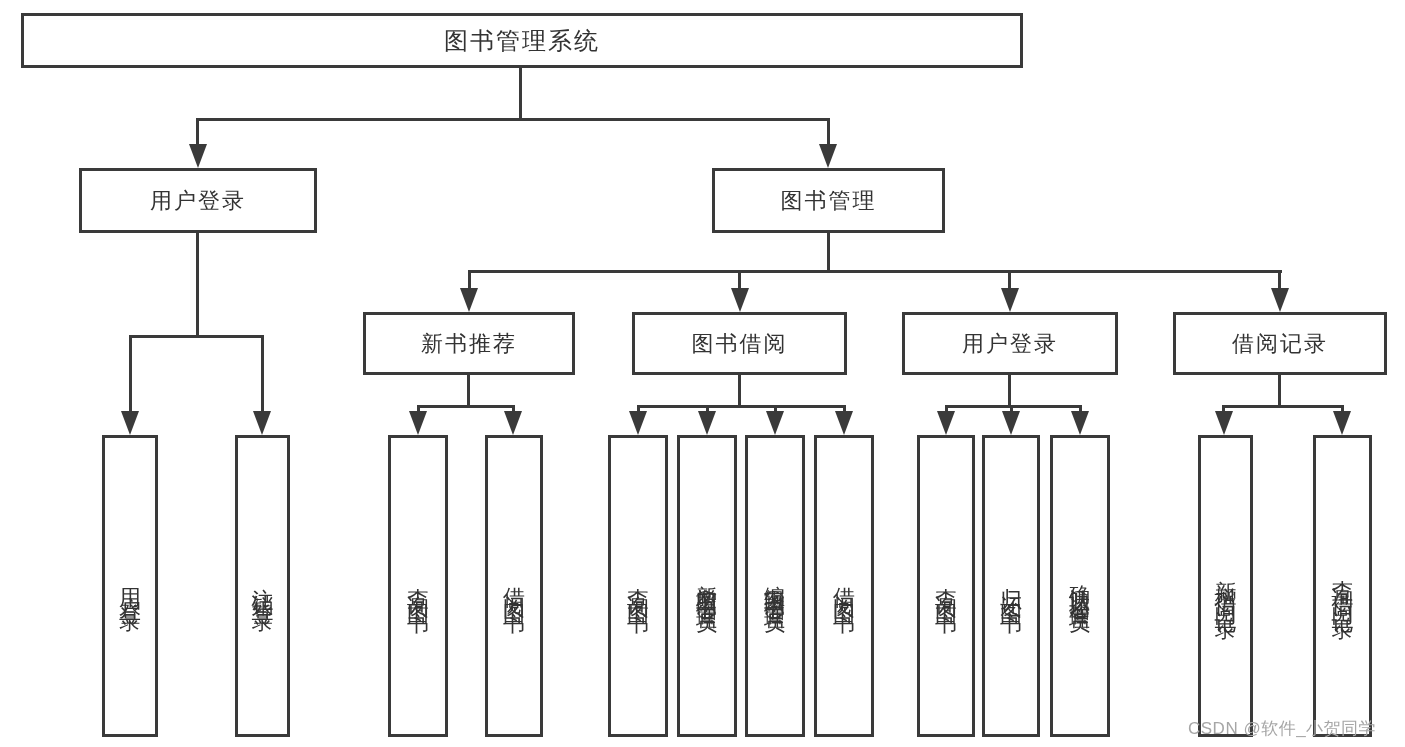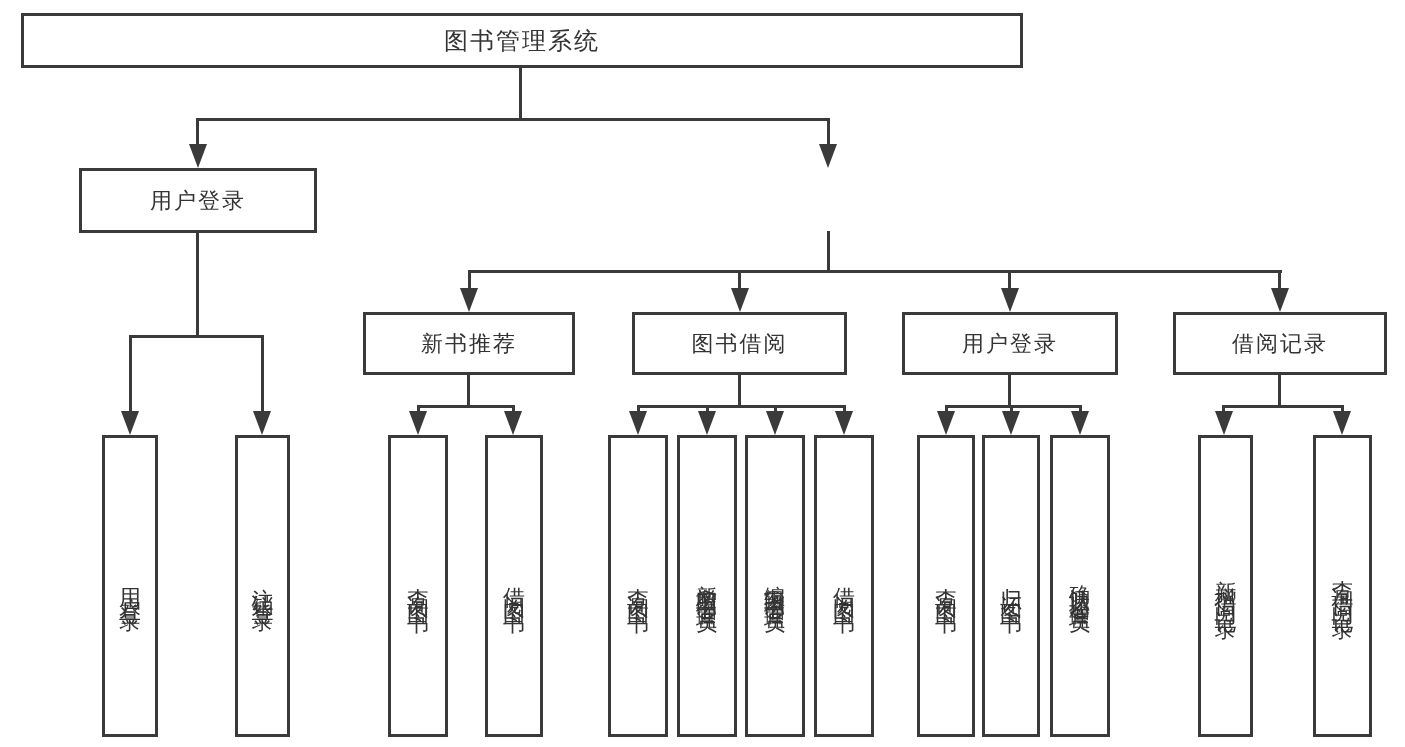--- a/index.html
+++ b/index.html
@@ -57,20 +57,23 @@
 <body>
 
 <div class="canvas">
 
   <div class="hbox root" style="left:21px; top:13px; width:1002px; height:55px;">
     <span>图书管理系统</span>
   </div>
 
   <div class="hbox" style="left:79px; top:168px; width:238px; height:65px;">
     <span>用户登录</span>
+  </div>
+  <div class="hbox" style="left:712px; top:168px; width:233px; height:65px;">
+    <span>图书管理</span>
   </div>
 
   <div class="hbox" style="left:363px; top:312px; width:212px; height:63px;">
     <span>新书推荐</span>
   </div>
   <div class="hbox" style="left:632px; top:312px; width:215px; height:63px;">
     <span>图书借阅</span>
   </div>
   <div class="hbox" style="left:902px; top:312px; width:216px; height:63px;">
     <span>用户登录</span>
@@ -171,14 +174,15 @@
   <div class="ar" style="left:1002px; top:411px;"></div>
   <div class="ar" style="left:1071px; top:411px;"></div>
 
   <div class="vl" style="left:1278px; top:373px; height:34px;"></div>
   <div class="hl" style="left:1223px; top:405px; width:121px;"></div>
   <div class="vl" style="left:1222px; top:405px; height:9px;"></div>
   <div class="vl" style="left:1341px; top:405px; height:9px;"></div>
   <div class="ar" style="left:1215px; top:411px;"></div>
   <div class="ar" style="left:1333px; top:411px;"></div>
 
+  <div class="watermark">CSDN @软件_小贺同学</div>
 
 </div>
 
 </body></html>

